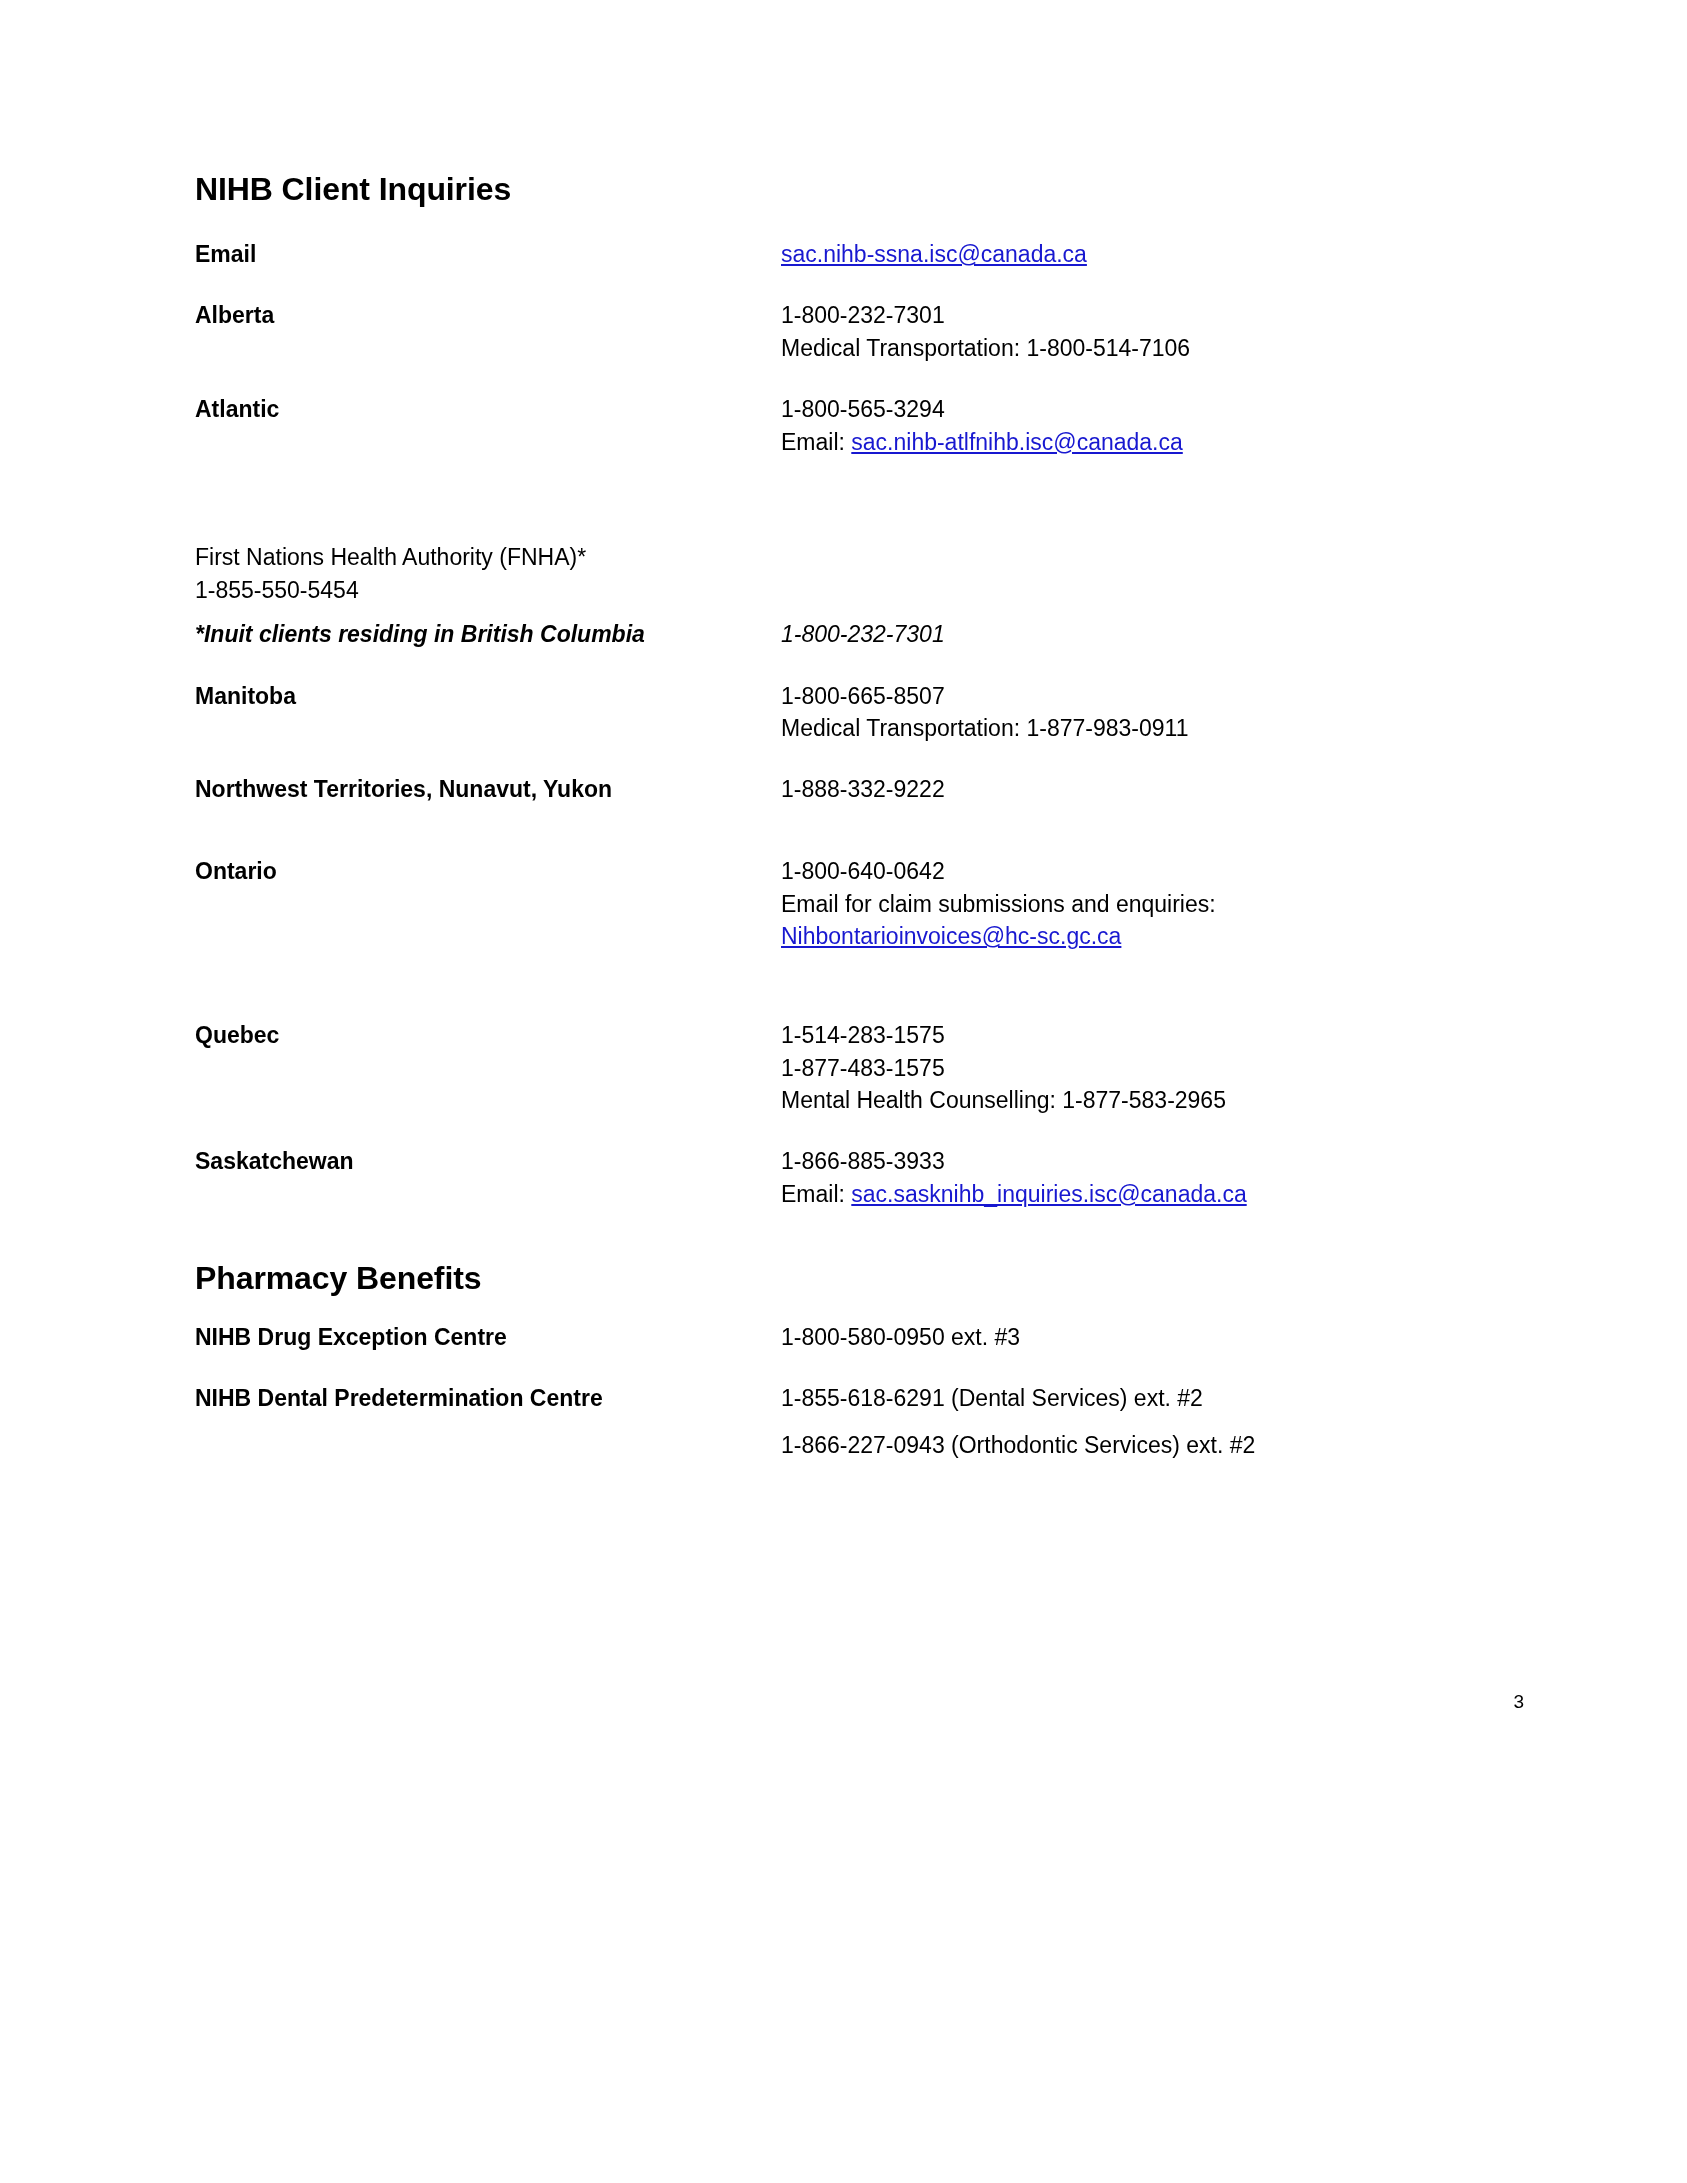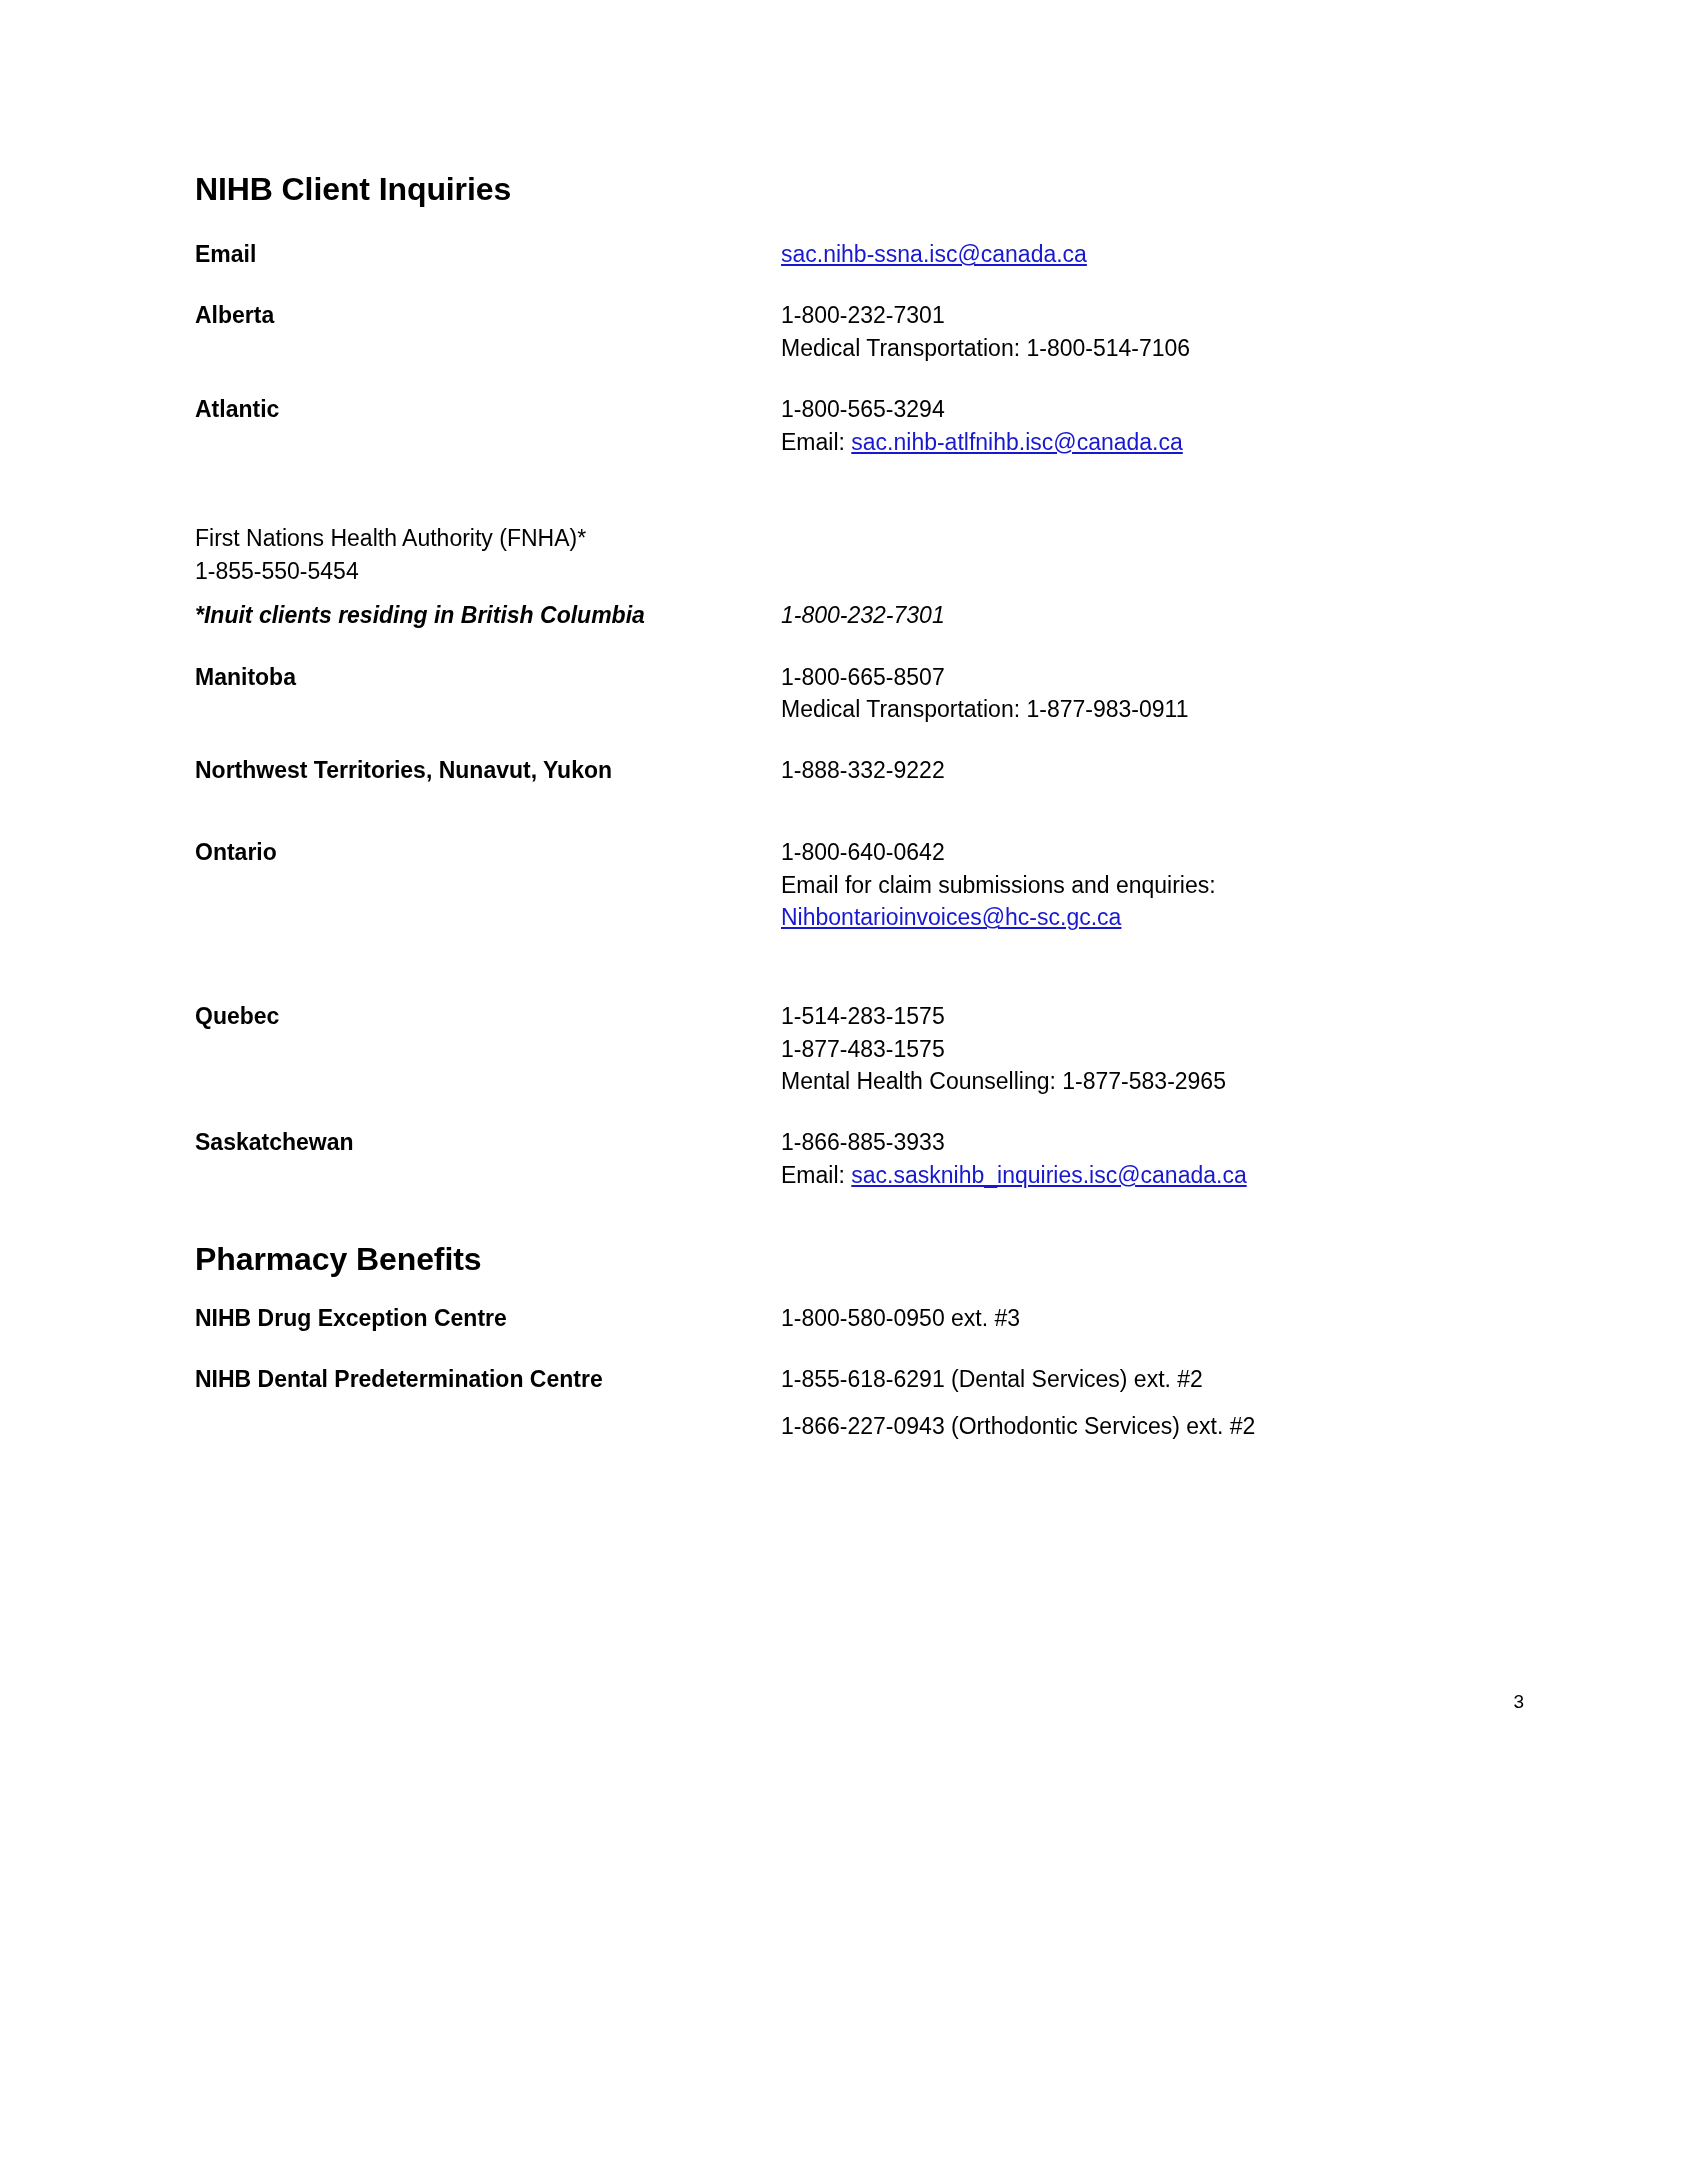--- a/index.html
+++ b/index.html
@@ -49,21 +49,21 @@
     margin-bottom: 24px;
   }
 
   
   .row {
     display: flex;
     align-items: flex-start;
     margin-bottom: 28.4px;
   }
   .row.tight { margin-bottom: 12px; }
-  .row.gap-big { margin-bottom: 64px; }
+  .row.gap-big { margin-bottom: 83px; }
   .row.gap-med { margin-bottom: 66px; }
   .row.gap-nwt { margin-bottom: 49px; }
 
   .label {
     width: 586px;
     flex: 0 0 586px;
     font-size: 23px;
     font-weight: bold;
     color: #000000;
     line-height: 1.42;

